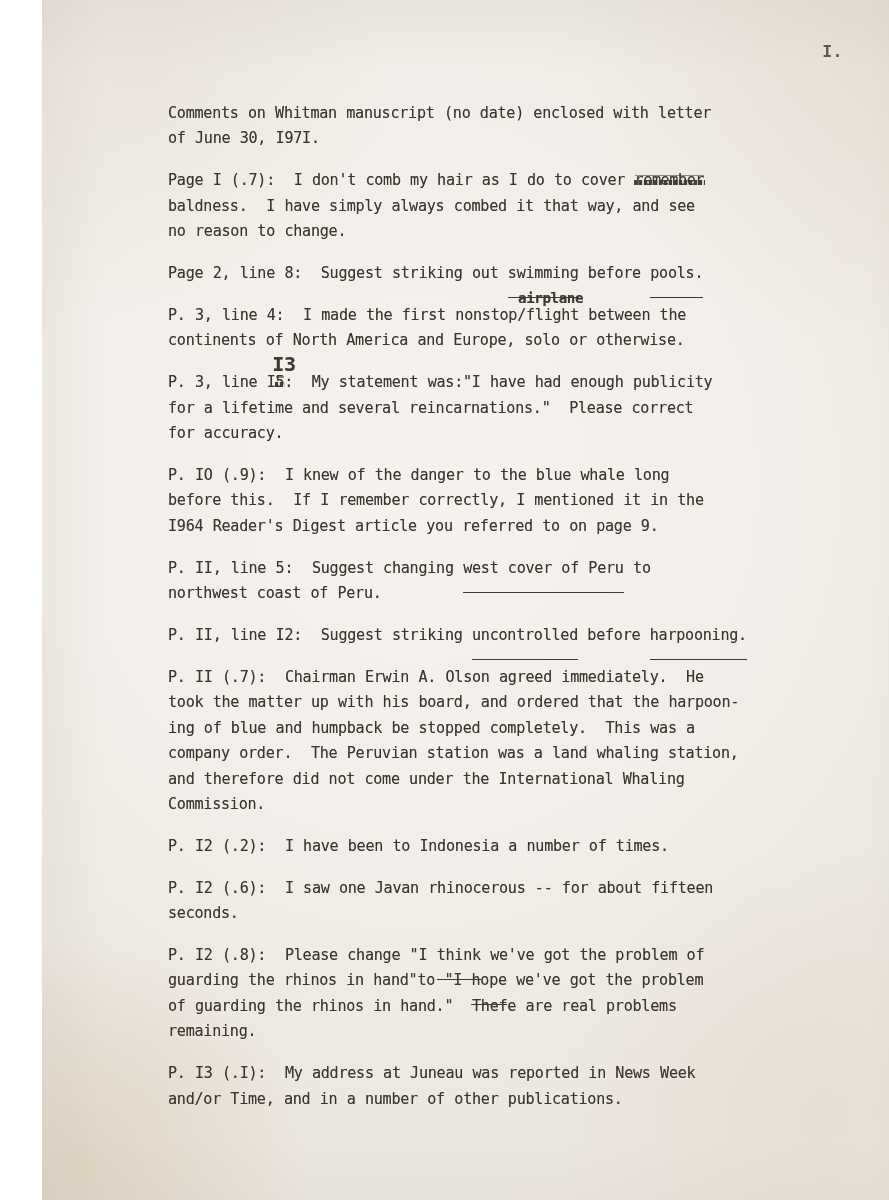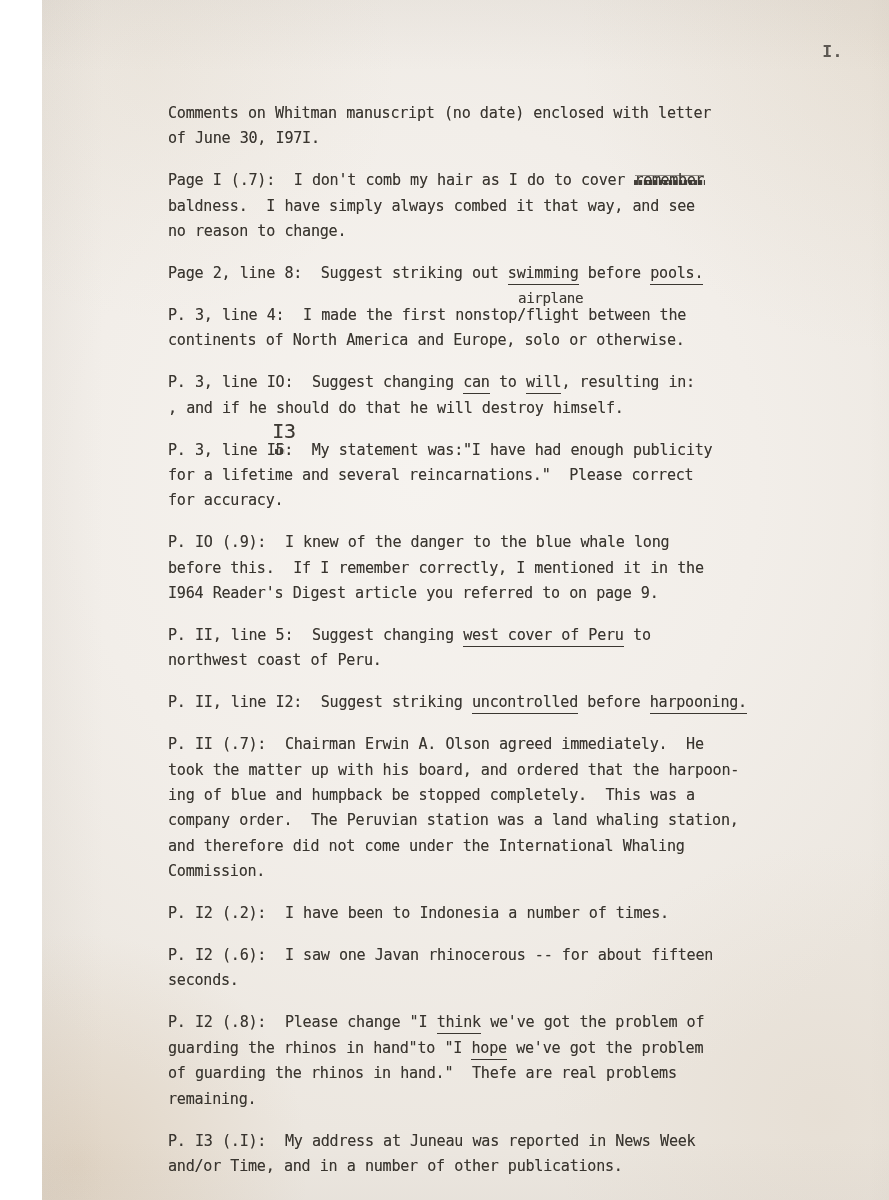--- a/index.html
+++ b/index.html
@@ -76,21 +76,21 @@
     letter-spacing: -0.25px;
     color: #39352f;
     white-space: pre-wrap;
     word-spacing: .5px;
     text-shadow: 0 0 .6px rgba(57,53,47,.45);
   }
 
   
   .u {
     border-bottom: 1.4px solid #3b3731;
-    padding-bottom: 2px;
+    padding-bottom: 15px;
   }
 
   
   .overstruck {
     position: relative;
     color: #3b3731;
     letter-spacing: -0.4px;
   }
   .overstruck::after {
     content: "";
@@ -125,20 +125,21 @@
     vertical-align: baseline;
   }
   .ins-above > span {
     position: absolute;
     bottom: 9px;
     left: -8px;
     white-space: nowrap;
     font-size: 14.2px;
     letter-spacing: -0.4px;
     color: #3d3933;
+    font-weight: bold;
   }
   
   .ins-above.narrow > span {
     left: -12px;
     bottom: 10px;
     font-size: 20px;
   }
 </style>
 </head>
 <body>
@@ -154,22 +155,20 @@
 
     <p class="para"><span>Page I (.7):  I don't comb my hair as I do to cover </span><span class="overstruck">remember</span><span>
 baldness.  I have simply always combed it that way, and see
 no reason to change.</span></p>
 
     <p class="para"><span>Page 2, line 8:  Suggest striking out </span><span class="u">swimming</span><span> before </span><span class="u">pools.</span></p>
 
     <p class="para"><span>P. 3, line 4:  I made the first nonstop/</span><span class="ins-above"><span>airplane</span></span><span>flight between the
 continents of North America and Europe, solo or otherwise.</span></p>
 
-    <p class="para"><span>P. 3, line IO:  Suggest changing </span><span class="u">can</span><span> to </span><span class="u">will</span><span>, resulting in:
-, and if he should do that he will destroy himself.</span></p>
 
     <p class="para"><span>P. 3, line I</span><span class="overstruck">5</span><span class="ins-above narrow"><span>I3</span></span><span>:  My statement was:"I have had enough publicity
 for a lifetime and several reincarnations."  Please correct
 for accuracy.</span></p>
 
 
     <p class="para"><span>P. IO (.9):  I knew of the danger to the blue whale long
 before this.  If I remember correctly, I mentioned it in the
 I964 Reader's Digest article you referred to on page 9.</span></p>
 

